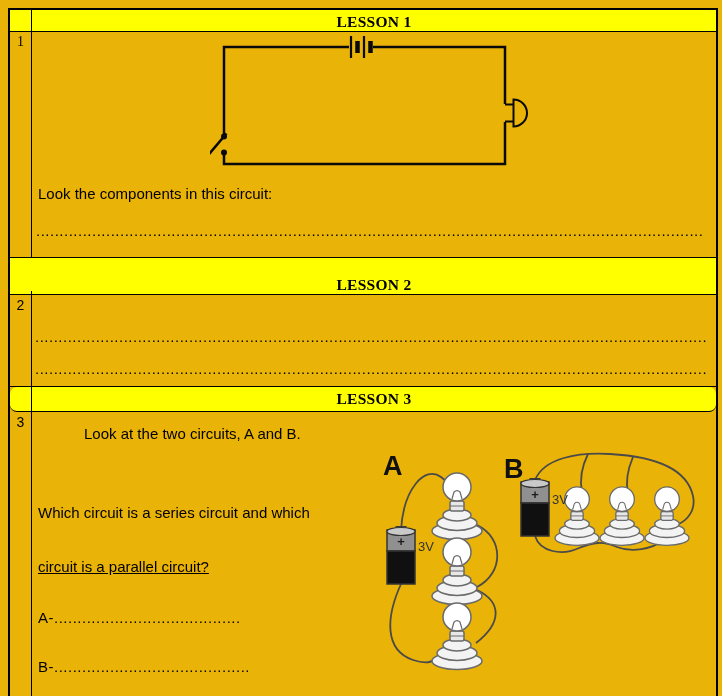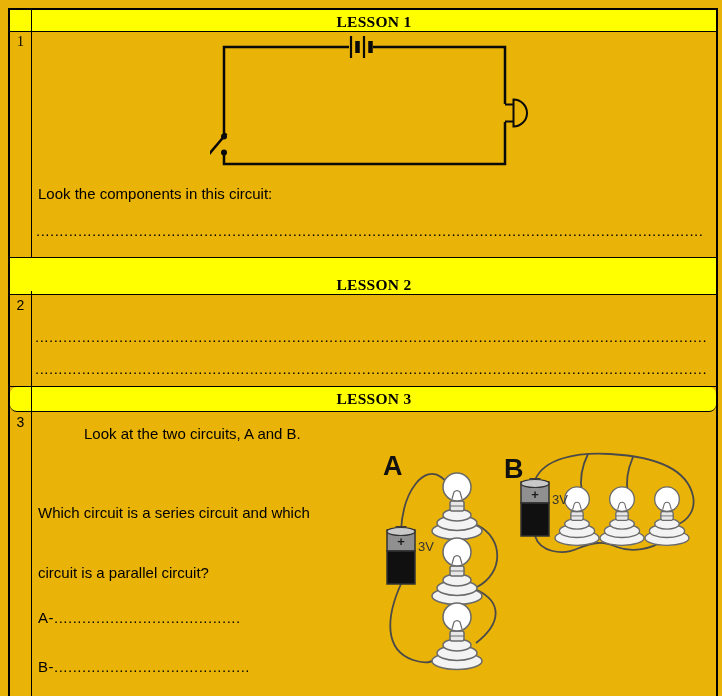--- a/index.html
+++ b/index.html
@@ -101,21 +101,21 @@
       <div class="cell">
         <span>LESSON 3</span>
       </div>
     </div>
 
     <div class="row r3">
       <div class="num">3</div>
       <div class="cell">
         <div class="abs txt" style="left:6px;top:13px;margin-left:46px;">Look at the two circuits, A and B.</div>
         <div class="abs txt" style="left:6px;top:92px;">Which circuit is a series circuit and which</div>
-        <div class="abs txt" style="left:6px;top:152px;">circuit is a parallel circuit?</div>
+        <div class="abs txt" style="left:6px;top:146px;text-decoration:underline;">circuit is a parallel circuit?</div>
         <div class="abs ans" style="left:6px;top:197px;">A-........................................</div>
         <div class="abs ans" style="left:6px;top:246px;">B-..........................................</div>
 
         <svg class="abs" style="left:343px;top:33px;" width="140" height="250" viewBox="0 0 140 250">
           <g fill="none" stroke="#4a4a4a" stroke-width="1.8">
             <path d="M 26,86 C 28,44 50,20 66,32 C 74,38 78,43 80,48"></path>
             <path d="M 102,80 C 129,93 129,128 102,142"></path>
             <path d="M 102,145 C 127,157 127,178 101,198"></path>
             <path d="M 26,139 C 11,172 9,205 38,215 C 50,219 57,217 60,214"></path>
           </g>

